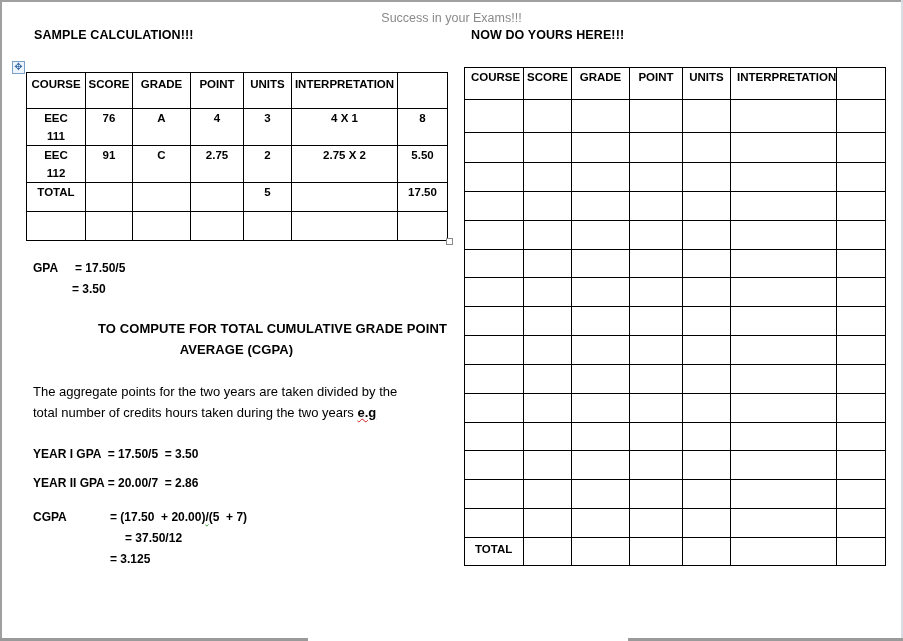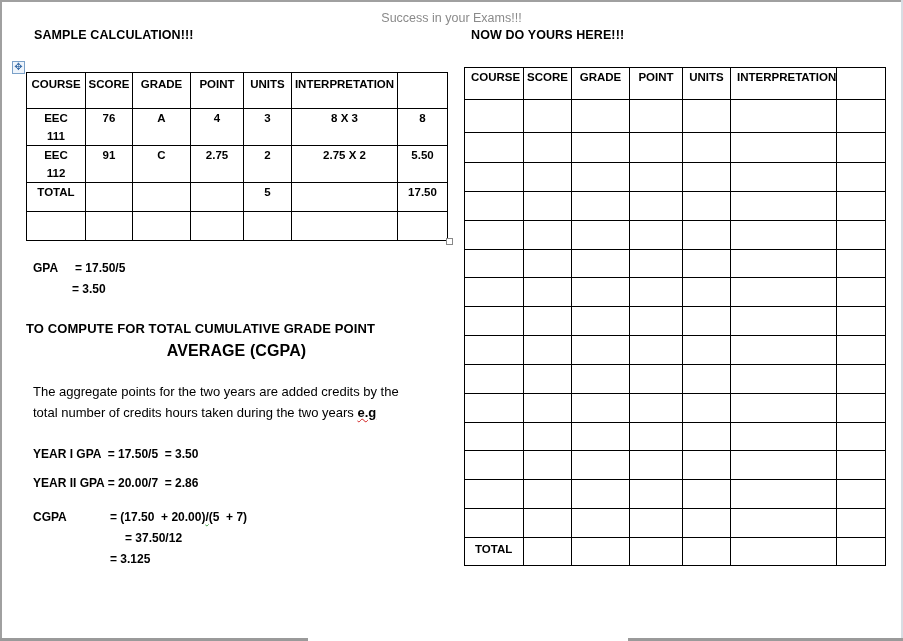--- a/index.html
+++ b/index.html
@@ -60,21 +60,21 @@
   </tr>
   <tr style="height:37px;">
     <td style="padding-top:0px">
       <div>EEC</div>
       <div>111</div>
     </td>
     <td>76</td>
     <td>A</td>
     <td>4</td>
     <td>3</td>
-    <td>8 X 3</td>
+    <td>4 X 1</td>
     <td>8</td>
   </tr>
   <tr style="height:37px;">
     <td>
       <div>EEC</div>
       <div>112</div>
     </td>
     <td>91</td>
     <td>C</td>
     <td>2.75</td>
@@ -101,24 +101,24 @@
     <td></td>
   </tr>
 </tbody>
   </table>
 <div class="abs resize-handle"></div>
 
 <div class="abs calc" style="left:33px; top:261px;">GPA</div>
 <div class="abs calc" style="left:75px; top:261px;">= 17.50/5</div>
 <div class="abs calc" style="left:72px; top:282px;">= 3.50</div>
 
-<div class="abs heading" style="left:26px; width:421px; top:321px; text-align:left; font-size:13px;">TO COMPUTE FOR TOTAL CUMULATIVE GRADE POINT</div>
-<div class="abs heading" style="left:26px; width:421px; top:342px; text-align:center; font-size:16px;">AVERAGE (CGPA)</div>
-
-<div class="abs para" style="left:33px; top:381px;">The aggregate points for the two years are added credits by the</div>
+<div class="abs heading" style="left:26px; width:421px; top:321px; text-align:right; font-size:13px;">TO COMPUTE FOR TOTAL CUMULATIVE GRADE POINT</div>
+<div class="abs heading" style="left:26px; width:421px; top:342px; text-align:center; font-size:13px;">AVERAGE (CGPA)</div>
+
+<div class="abs para" style="left:33px; top:381px;">The aggregate points for the two years are taken divided by the</div>
 <div class="abs para" style="left:33px; top:402px;"><span>total number of credits hours taken during the two years </span><span class="spell">e.g</span></div>
 
 <div class="abs calc" style="left:33px; top:447px; white-space:pre;">YEAR I GPA  = 17.50/5  = 3.50</div>
 <div class="abs calc" style="left:33px; top:468px; white-space:pre;margin-top:8px;">YEAR II GPA = 20.00/7  = 2.86</div>
 
 <div class="abs calc" style="left:33px; top:510px;">CGPA</div>
 <div class="abs calc" style="left:110px; top:510px; white-space:pre;"><span>= (17.50  + 20.00)</span><span class="gram">/</span><span>(5  + 7)</span></div>
 <div class="abs calc" style="left:125px; top:531px;">= 37.50/12</div>
 <div class="abs calc" style="left:110px; top:552px;">= 3.125</div>
 

